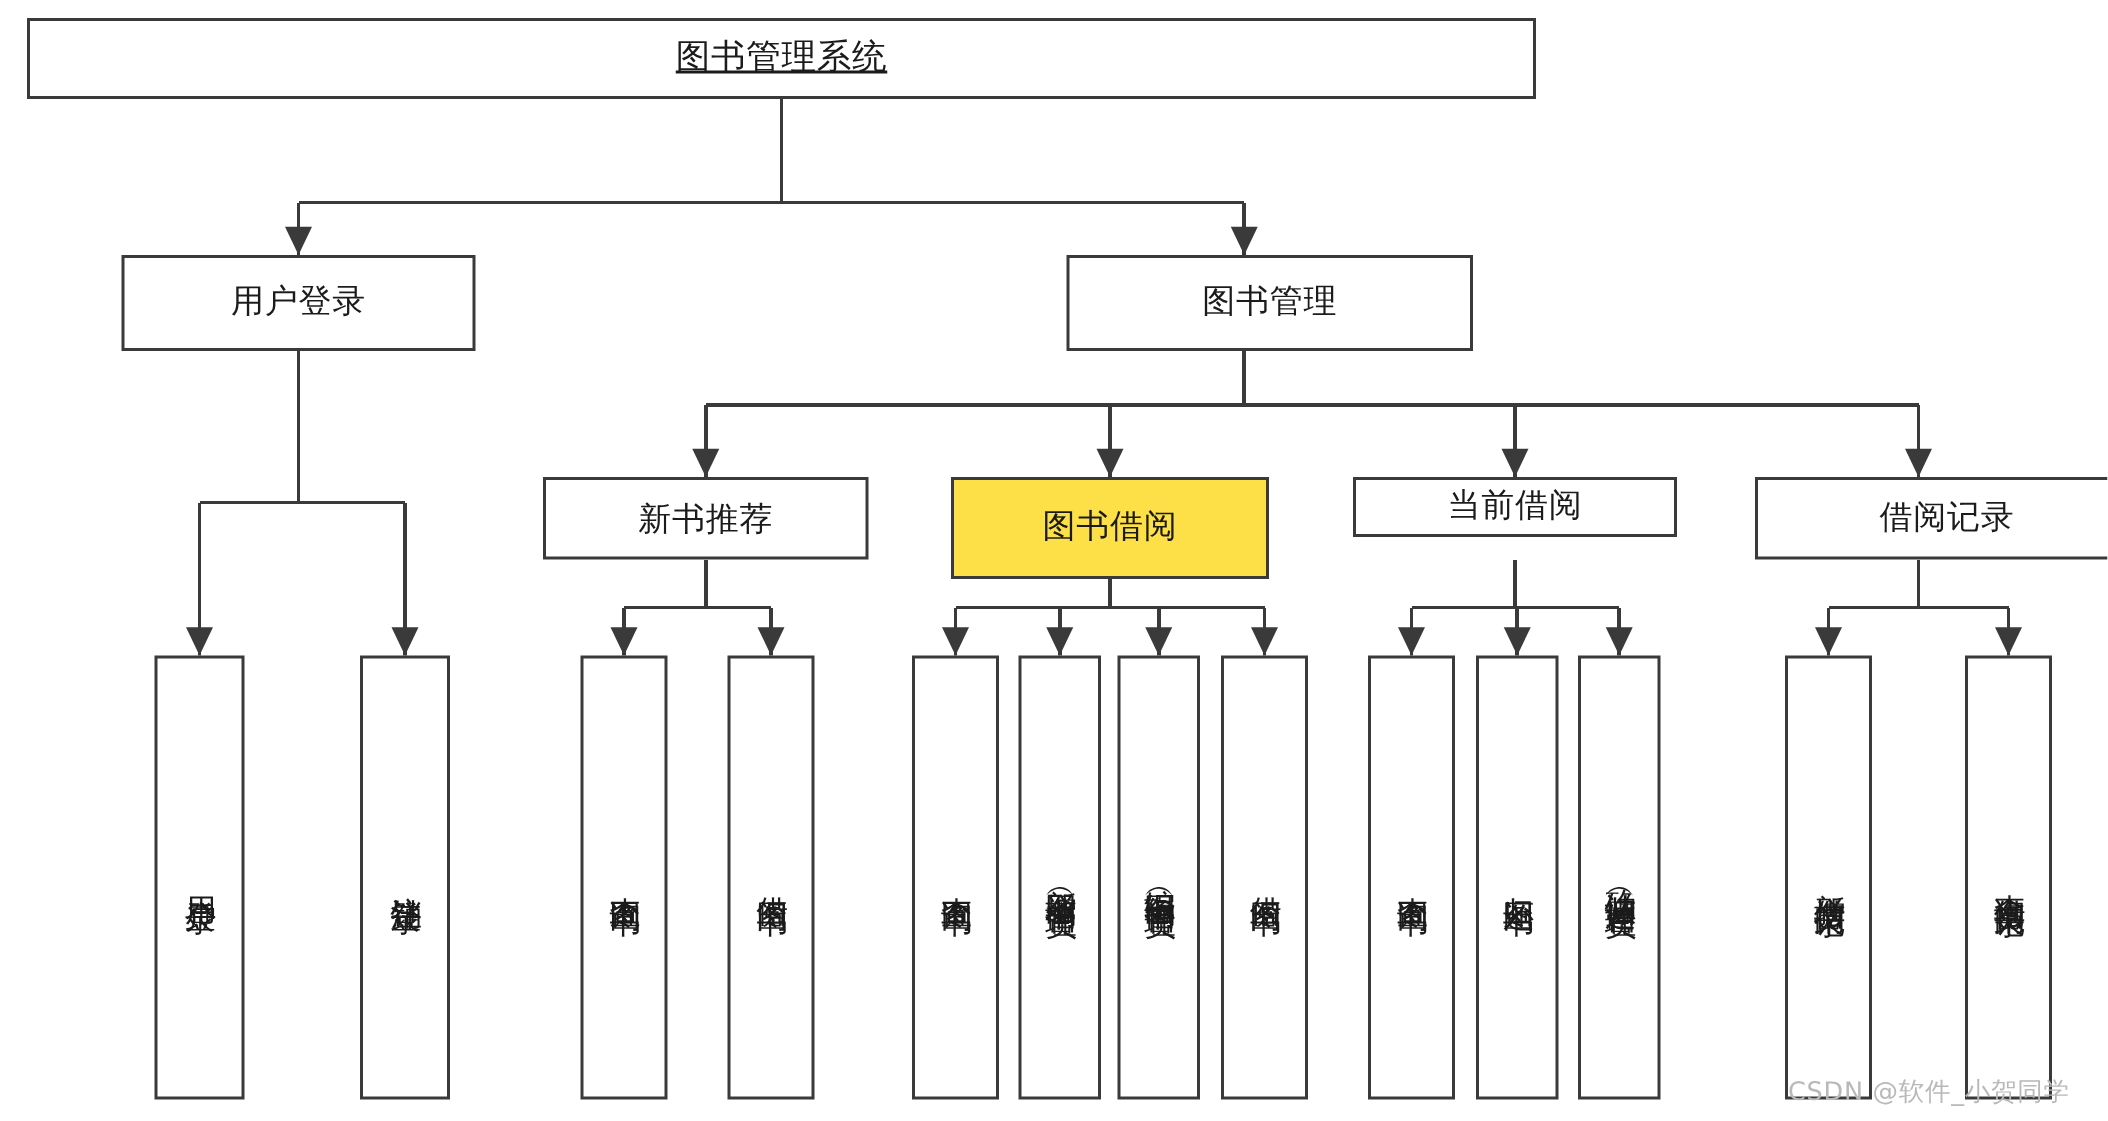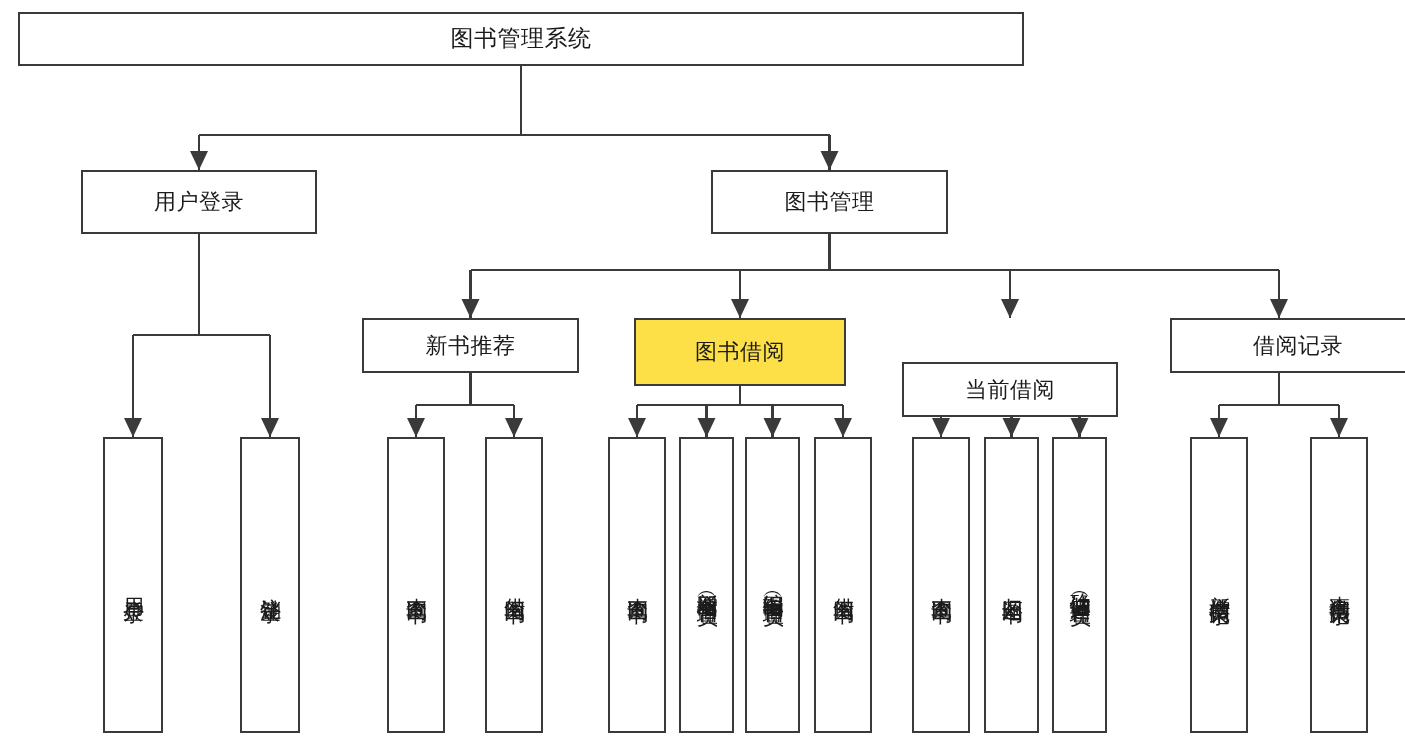--- a/index.html
+++ b/index.html
@@ -46,20 +46,21 @@
     letter-spacing: 0.5px;
     line-height: 1.18;
     white-space: nowrap;
   }
   
   .node.horiz .node-label {
     font-size: 22px;
   }
   .node.root .node-label {
     font-size: 23px;
+    text-decoration: underline;
   }
   
   .node.vert {
     align-items: center;
     justify-content: center;
     padding: 4px 0;
   }
   .node.vert .node-label {
     writing-mode: vertical-rl;
     text-orientation: upright;
@@ -138,30 +139,30 @@
       <polygon points="1330,418.1 1348,418.1 1339,437" fill="#3a3a3a"></polygon>
     </svg>
 
   <div id="nodes-layer">
       <div class="node horiz root" style="left: 18px; top: 12px; width: 1006px; height: 54px; border-color: rgb(58, 58, 58); background: rgb(255, 255, 255);">
         <span class="node-label">图书管理系统</span>
       </div>
       <div class="node horiz" style="left: 81px; top: 170px; width: 236px; height: 64px; border-color: rgb(58, 58, 58); background: rgb(255, 255, 255);">
         <span class="node-label">用户登录</span>
       </div>
-      <div class="node horiz" style="left: 711px; top: 170px; width: 237px; height: 64px; border-color: rgb(58, 58, 58); background: rgb(255, 255, 255);">
+      <div class="node horiz" style="left: 711px; top: 170px; width: 271px; height: 64px; border-color: rgb(58, 58, 58); background: rgb(255, 255, 255);">
         <span class="node-label">图书管理</span>
       </div>
       <div class="node horiz" style="left: 362px; top: 318px; width: 217px; height: 55px; border-color: rgb(58, 58, 58); background: rgb(255, 255, 255); font-family: Liberation Serif, serif;">
         <span class="node-label">新书推荐</span>
       </div>
       <div class="node horiz" style="left: 634px; top: 318px; width: 212px; height: 68px; border-color: rgb(58, 58, 58); background: #fde047;">
         <span class="node-label">图书借阅</span>
       </div>
-      <div class="node horiz" style="left: 902px; top: 318px; width: 216px; height: 55px; border-color: rgb(58, 58, 58); background: rgb(255, 255, 255); margin-top: 44px;">
+      <div class="node horiz" style="left: 902px; top: 318px; width: 216px; height: 40px; border-color: rgb(58, 58, 58); background: rgb(255, 255, 255);">
         <span class="node-label">当前借阅</span>
       </div>
       <div class="node horiz" style="left: 1170px; top: 318px; width: 256px; height: 55px; border-color: rgb(58, 58, 58); background: rgb(255, 255, 255);">
         <span class="node-label">借阅记录</span>
       </div>
       <div class="node vert" style="left: 103px; top: 437px; width: 60px; height: 296px; border-color: rgb(58, 58, 58); background: rgb(255, 255, 255);">
         <span class="node-label">用户登录</span>
       </div>
       <div class="node vert" style="left: 240px; top: 437px; width: 60px; height: 296px; border-color: rgb(58, 58, 58); background: rgb(255, 255, 255);">
         <span class="node-label">注销登录</span>
@@ -194,14 +195,15 @@
         <span class="node-label">确认归还（管理员）</span>
       </div>
       <div class="node vert" style="left: 1190px; top: 437px; width: 58px; height: 296px; border-color: rgb(58, 58, 58); background: rgb(255, 255, 255);">
         <span class="node-label">新增借阅记录</span>
       </div>
       <div class="node vert" style="left: 1310px; top: 437px; width: 58px; height: 296px; border-color: rgb(58, 58, 58); background: rgb(255, 255, 255);">
         <span class="node-label">查询借阅记录</span>
       </div>
     </div>
 
+  <div class="watermark" style="left: 1192px; top: 716px; color: rgb(185, 185, 185);">CSDN @软件_小贺同学</div>
 
 </div>
 
 </body></html>

